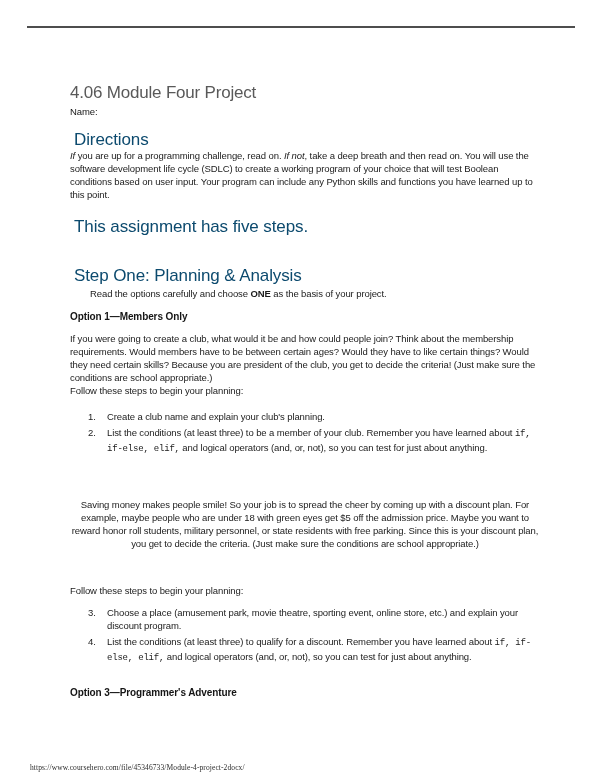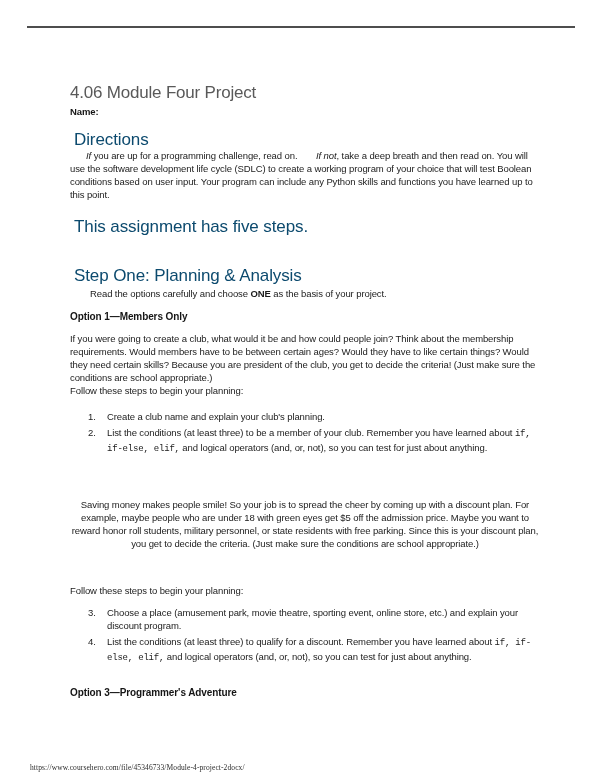--- a/index.html
+++ b/index.html
@@ -23,21 +23,21 @@
     margin: 0;
     font-size: 17px;
     line-height: 31px;
     font-weight: 400;
     color: #595959;
     letter-spacing: -0.2px;
   }
   .name-label {
     top: 106px;
     font-size: 9.5px;
-    font-weight: 700;
+    font-weight: 400;
     color: #151515;
     letter-spacing: -0.1px;
   }
   .heading {
     margin: 4px;
     font-size: 17px;
     line-height: 21px;
     font-weight: 400;
     color: #0c4a6e;
     letter-spacing: -0.1px;
@@ -81,21 +81,21 @@
   .footer-line {
     position: absolute;
     left: 30px;
     font-family: "Liberation Serif", serif;
     font-size: 7.5px;
     color: #2b2b2b;
     letter-spacing: 0.1px;
   }
   .footer-note { top: 737px; }
   .footer-url  { top: 763px; }
-  em { font-style: italic; margin-left: 16px; }
+  em { font-style: italic; }
   b  { font-weight: 700; }
 </style>
 </head>
 <body>
 
 <div class="page">
 
   <div class="top-rule"></div>
 
   <h1 class="abs title">4.06 Module Four Project</h1>

